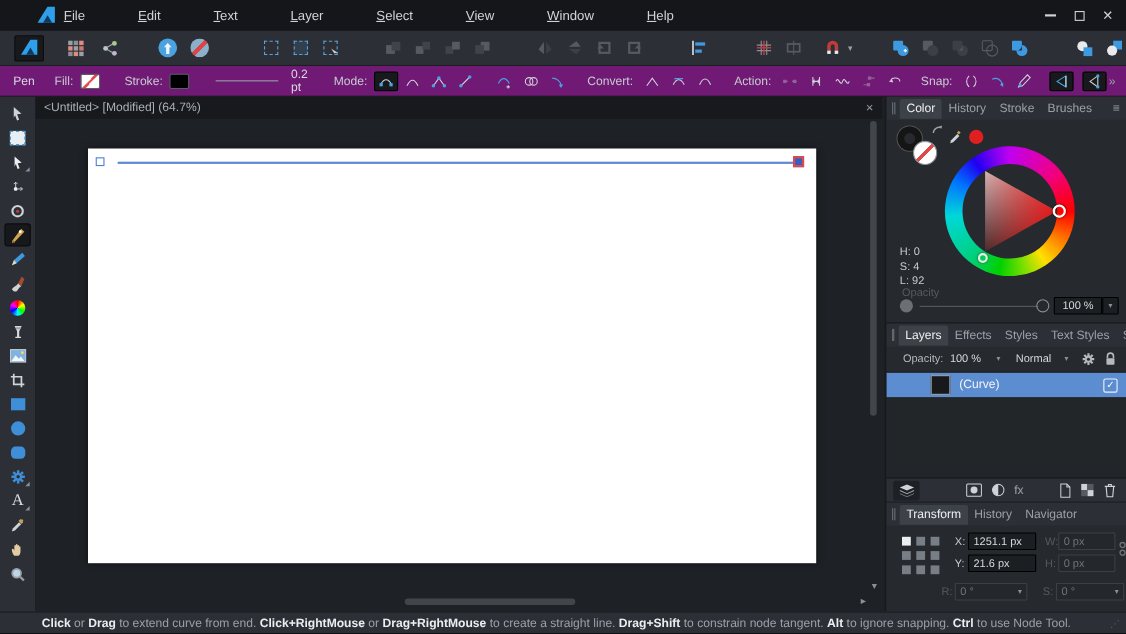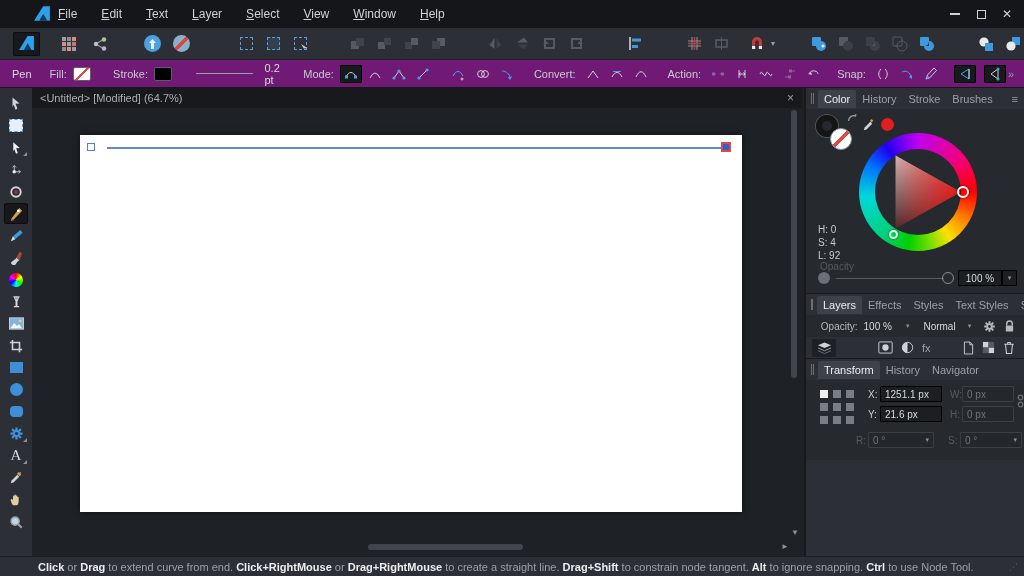--- a/index.html
+++ b/index.html
@@ -88,21 +88,21 @@
 
 <div id="app">
 
   <div id="titlebar">
     <span class="abs" style="left:33px;top:5px;">
       <svg width="18" height="18" viewBox="0 0 16 16">
           <path d="M1 14L9 1h6v13z" fill="#2e9fe8"></path>
           <path d="M5.5 14l3.6-6.2L12.7 14z" fill="#0d3a5e"></path>
         </svg>
     </span>
-    <div class="flex" style="margin-left:46px;">
+    <div class="flex" style="margin-left:46px;gap:24px;">
       <span class="menu-item">File</span>
       <span class="menu-item">Edit</span>
       <span class="menu-item">Text</span>
       <span class="menu-item">Layer</span>
       <span class="menu-item">Select</span>
       <span class="menu-item">View</span>
       <span class="menu-item">Window</span>
       <span class="menu-item">Help</span>
     </div>
     <div class="flex" style="margin-left:auto;margin-right:4px;">
@@ -621,20 +621,27 @@
             <circle cx="8" cy="8" r="4" fill="#b4bac0"></circle>
             <circle cx="8" cy="8" r="1.7" fill="#26292d"></circle>
           </svg>
         </span>
       <span style="margin-left:8px;">
           <svg width="11" height="13" viewBox="0 0 12 14">
             <path d="M3 6V4a3 3 0 016 0v2" fill="none" stroke="#b4bac0" stroke-width="1.6"></path>
             <rect x="2" y="6" width="8" height="6.5" rx="1" fill="#b4bac0"></rect>
           </svg>
         </span>
+    </div>
+    <div style="height:98px;background:#232629;position:relative;border-bottom:1px solid #17191c;">
+      <div class="abs flex" style="left:0;top:2px;width:220px;height:22px;background:#5b8dd0;">
+        <span style="margin-left:40px;width:18px;height:18px;background:#17191c;border:1px solid #9aa8b4;flex:0 0 auto;"></span>
+        <span style="margin-left:8px;font-size:11px;color:#f2f6fa;">(Curve)</span>
+        <span class="check" style="margin-left:auto;margin-right:10px;flex:0 0 auto;">✓</span>
+      </div>
     </div>
     <div class="flex" style="height:22px;background:#2c3036;border-bottom:1px solid #17191c;">
       <span class="flex" style="margin-left:6px;width:24px;height:18px;justify-content:center;background:#1d2024;border-radius:2px;">
           <svg width="15" height="13" viewBox="0 0 16 14">
             <path d="M1 4.5L8 1.5l7 3-7 3z" fill="#cfd3d7"></path>
             <path d="M1 7.5l7 3 7-3" stroke="#9aa0a6" fill="none"></path>
             <path d="M1 10.5l7 3 7-3" stroke="#6a7076" fill="none"></path>
           </svg>
         </span>
       <span style="margin-left:42px;">

